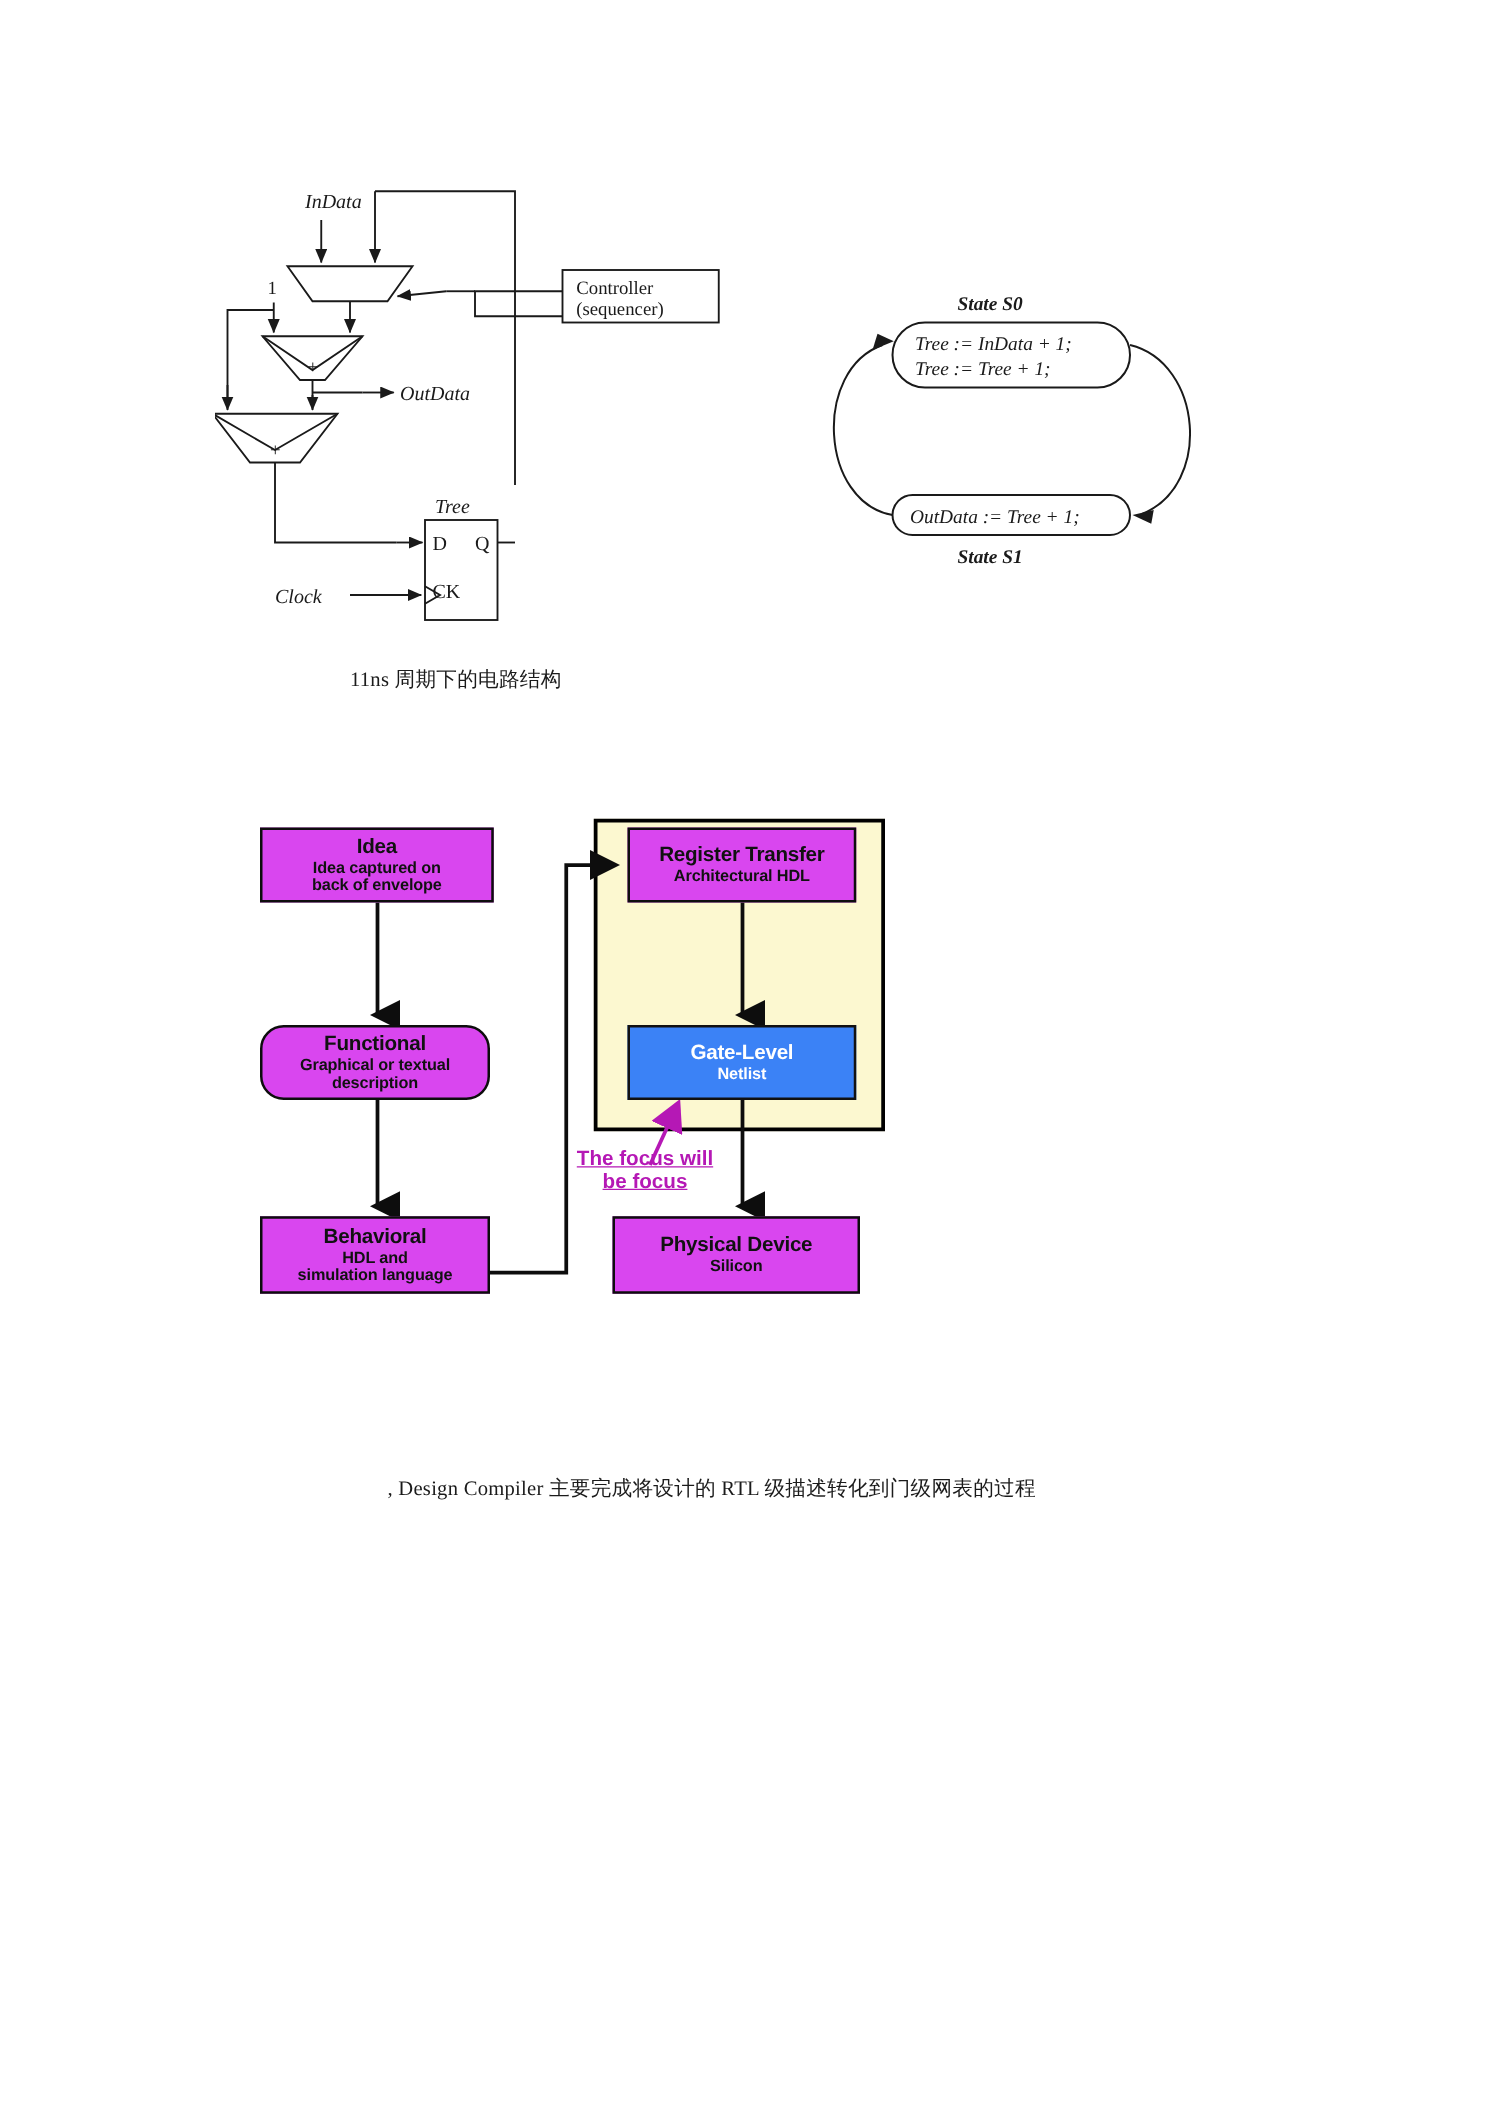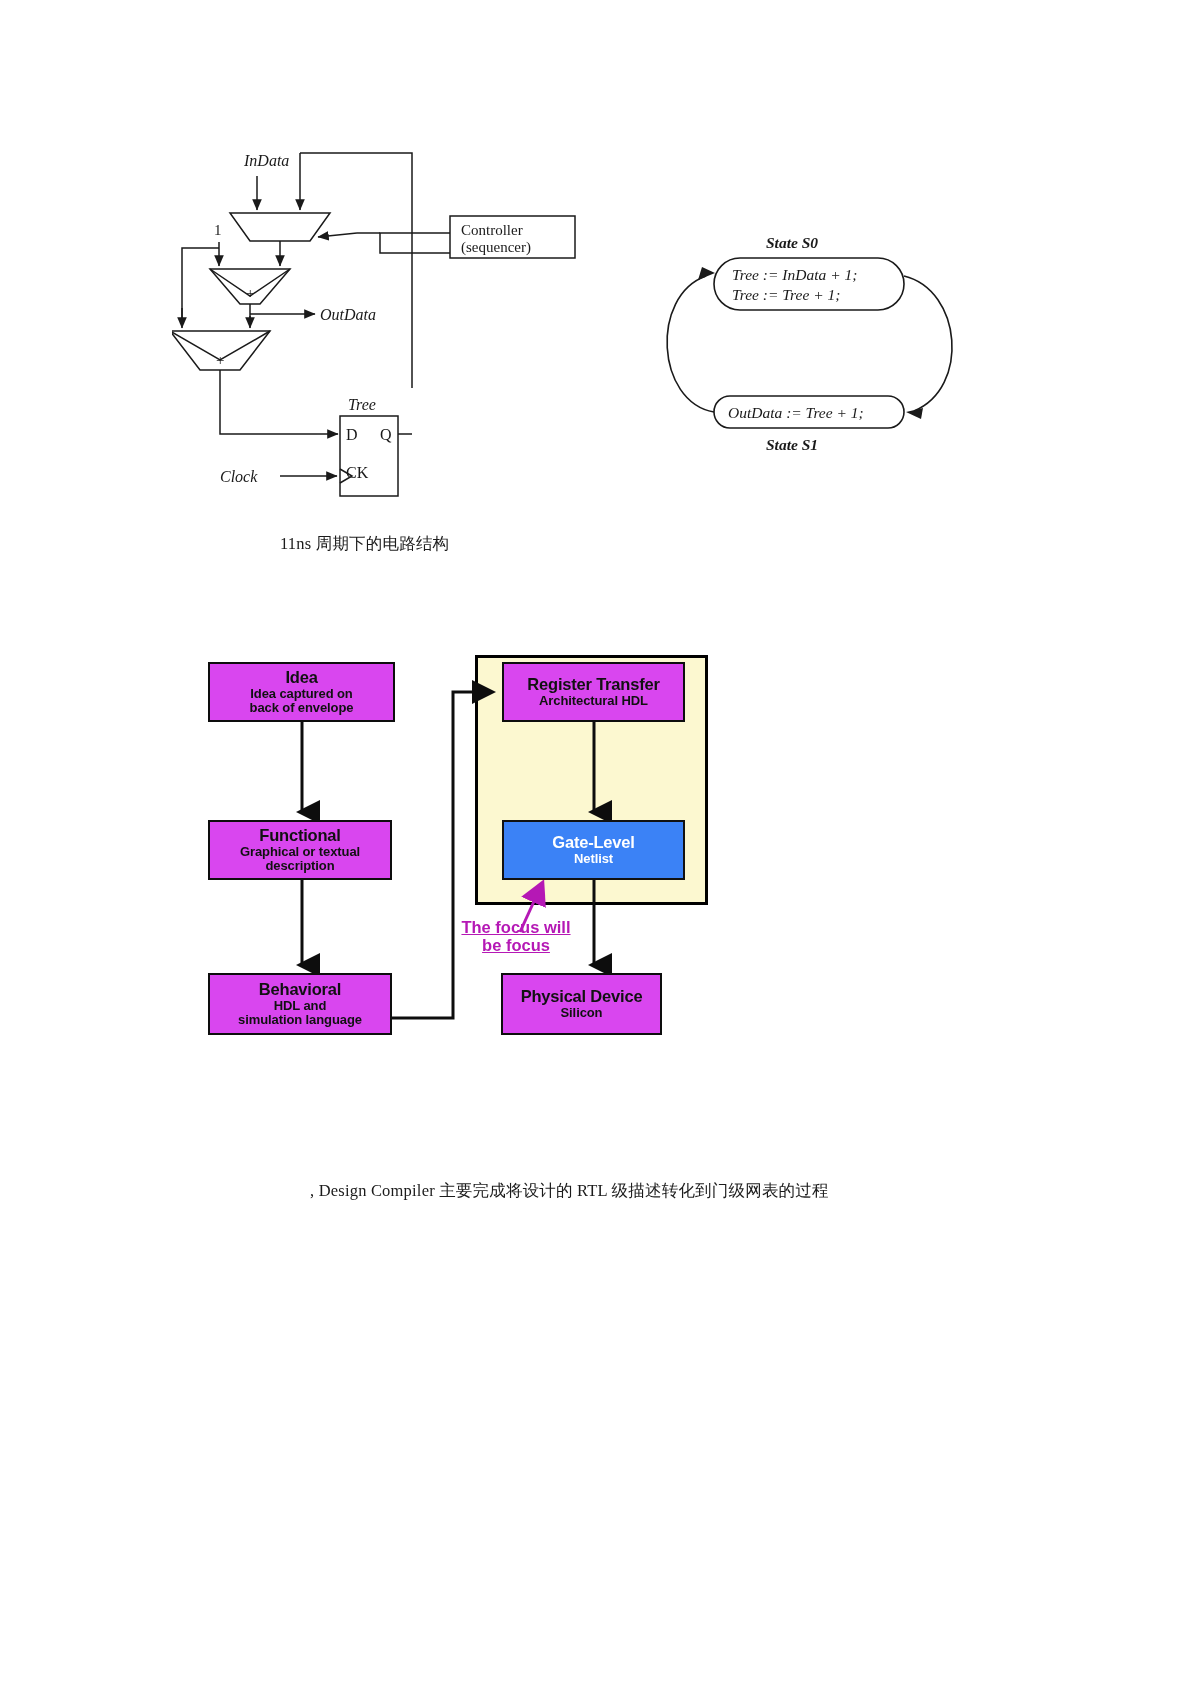--- a/index.html
+++ b/index.html
@@ -107,25 +107,25 @@
     font-weight: bold;
     letter-spacing: -0.1px;
   }
   .node.purple {
     background: #3b82f6;
     border-color: #111111;
   }
   .node.purple .t1, .node.purple .t2 { color: #ffffff; }
 
   #node-idea      { left: 18px;  top: 22px;  width: 187px; height: 60px; }
-  #node-func      { left: 18px;  top: 180px; width: 184px; height: 60px; }
+  #node-func      { left: 18px;  top: 180px; width: 184px; height: 60px; border-radius: 19px; }
   #node-behav     { left: 18px;  top: 333px; width: 184px; height: 62px; }
   #node-rtl       { left: 312px; top: 22px;  width: 183px; height: 60px; }
   #node-gate      { left: 312px; top: 180px; width: 183px; height: 60px; }
-  #node-phys      { left: 311px; top: 333px; width: 161px; height: 62px; }
+  #node-phys      { left: 300px; top: 333px; width: 198px; height: 62px; }
 
   .focus-note {
     position: absolute;
     left: 256px;
     top: 278px;
     width: 140px;
     text-align: center;
     font-family: "Liberation Sans", sans-serif;
     font-size: 16.5px;
     font-weight: bold;

